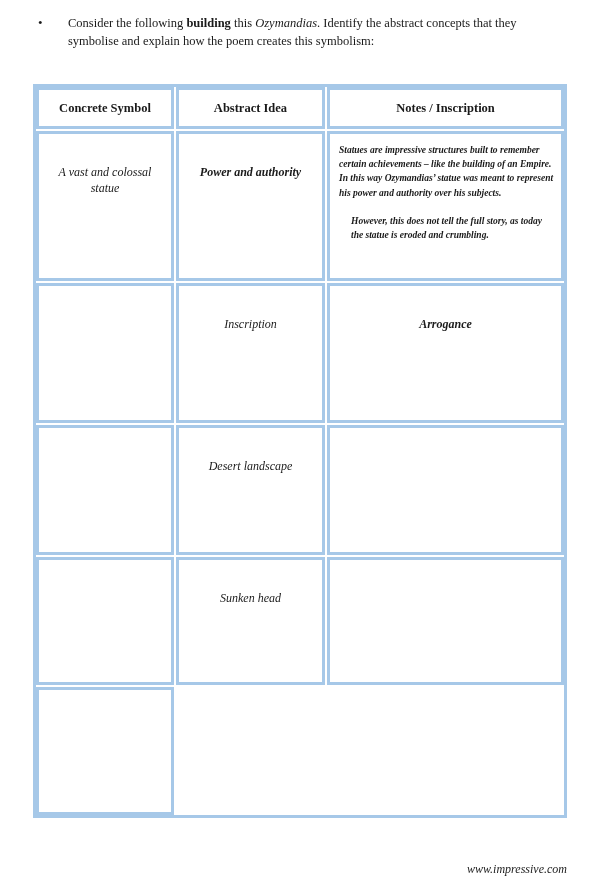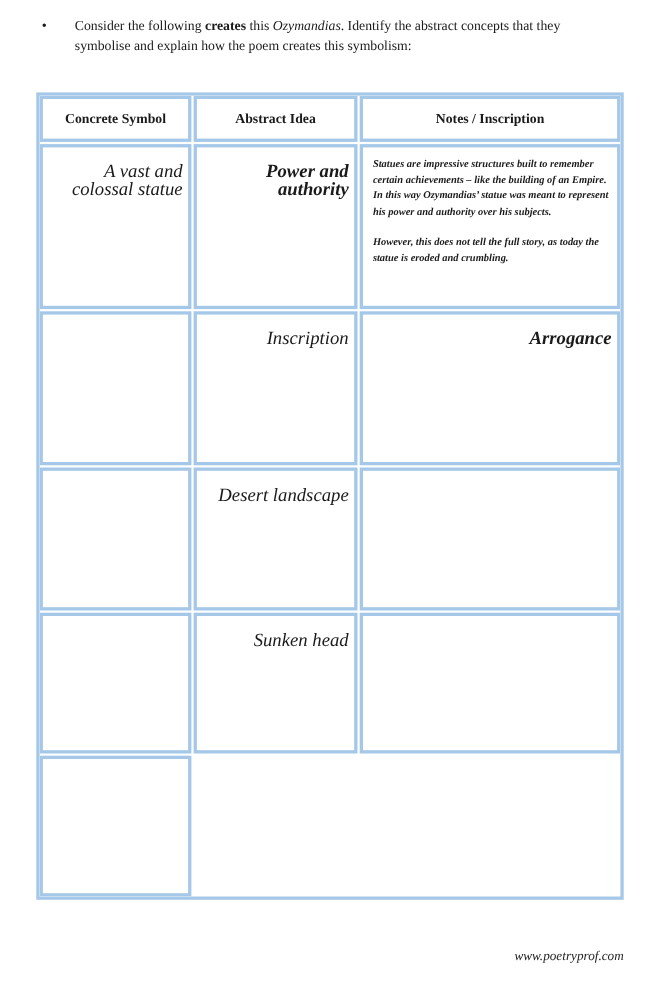--- a/index.html
+++ b/index.html
@@ -60,56 +60,56 @@
   }
   .header-cell {
     display: flex;
     align-items: center;
     justify-content: center;
     font-weight: bold;
     font-size: 12.5px;
     text-align: center;
   }
   .symbol-cell, .idea-cell {
-    padding: 14px 5px 4px 5px;
-    text-align: right;
+    padding: 30px 5px 4px 5px;
+    text-align: center;
     font-style: italic;
-    font-size: 17px;
+    font-size: 12px;
     line-height: 16px;
   }
   .idea-cell { font-weight: bold; }
   .notes-cell {
     padding: 9px 7px 6px 9px;
     font-style: italic;
     font-weight: bold;
     font-size: 9.5px;
     line-height: 14.2px;
     text-align: left;
   }
   .notes-p1 { margin: 0 0 14px 0; }
-  .notes-p2 { margin: 0; }
+  .notes-p2 { margin: 12px; }
 
   
   .footer {
     position: absolute;
     right: 33px;
     top: 862px;
     font-style: italic;
     font-size: 12px;
     color: #222222;
   }
 </style>
 </head>
 <body>
 
 <div class="page">
 
   <div class="instruction">
     <span class="bullet-marker">•</span>
-    <span class="instruction-text"><span>Consider the following </span><b>creates</b><span> this </span><i>Ozymandias</i><span>. Identify the abstract concepts that they symbolise and explain how the poem creates this symbolism:</span></span>
+    <span class="instruction-text"><span>Consider the following </span><b>building</b><span> this </span><i>Ozymandias</i><span>. Identify the abstract concepts that they symbolise and explain how the poem creates this symbolism:</span></span>
   </div>
 
   <div class="table-wrap">
 
     <div class="cell header-cell">Concrete Symbol</div>
     <div class="cell header-cell">Abstract Idea</div>
     <div class="cell header-cell">Notes / Inscription</div>
 
     <div class="cell symbol-cell">A vast and colossal statue</div>
     <div class="cell idea-cell">Power and authority</div>
@@ -139,15 +139,15 @@
 
     <div class="cell symbol-cell">Sunken head</div>
     <div class="cell idea-cell"></div>
     <div class="cell notes-cell">
       <p class="notes-p1"></p>
       <p class="notes-p2"></p>
     </div>
 
   </div>
 
-  <div class="footer">www.poetryprof.com</div>
+  <div class="footer">www.impressive.com</div>
 
 </div>
 
 </body></html>

